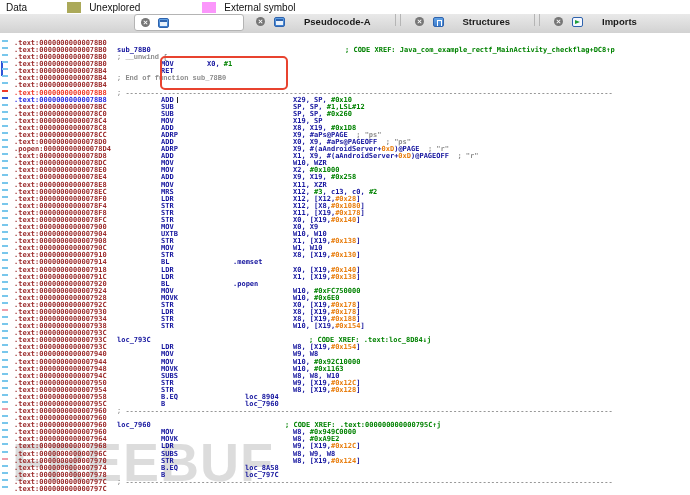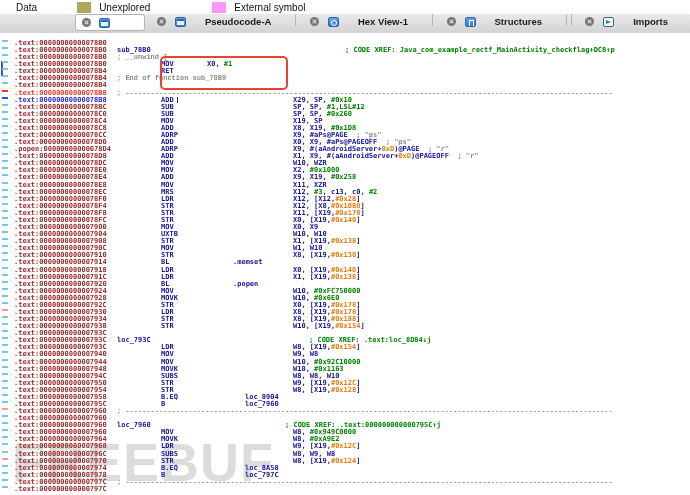--- a/index.html
+++ b/index.html
@@ -67,45 +67,40 @@
     border-radius:5px;}
   .watermark{position:absolute;left:12px;top:398px;font-size:54px;font-weight:bold;
     letter-spacing:1px;color:rgba(60,60,60,0.18);font-family:"Liberation Sans",sans-serif;}
 </style>
 </head>
 <body>
 
 <div class="screen">
 
   <div class="legend">
-    <span class="lg-label" style="margin-left:16px">Data</span>
+    <span class="lg-label" style="margin-left:6px">Data</span>
     <span class="sw" style="margin-left:40px;background:#ABA959"></span>
     <span class="lg-label">Unexplored</span>
     <span class="sw" style="margin-left:62px;background:#FB96FB"></span>
     <span class="lg-label">External symbol</span>
   </div>
 
   <div class="tabbar">
     <div class="tab-spacer"></div>
     <div class="tab active">
       <span class="close"></span>
       <span class="ticon view"></span>
       <span class="lbl"></span>
     </div>
     <div class="tab">
       <span class="close"></span>
       <span class="ticon view"></span>
       <span class="lbl">Pseudocode-A</span>
     </div>
     <div class="tsep"></div>
-    <div class="tab">
-      <span class="close"></span>
-      <span class="ticon hex"></span>
-      <span class="lbl">Hex View-1</span>
-    </div>
     <div class="tsep"></div>
     <div class="tab">
       <span class="close"></span>
       <span class="ticon letterA"></span>
       <span class="lbl">Structures</span>
     </div>
     <div class="tsep"></div>
     <div class="tsep"></div>
     <div class="tab">
       <span class="close"></span>

